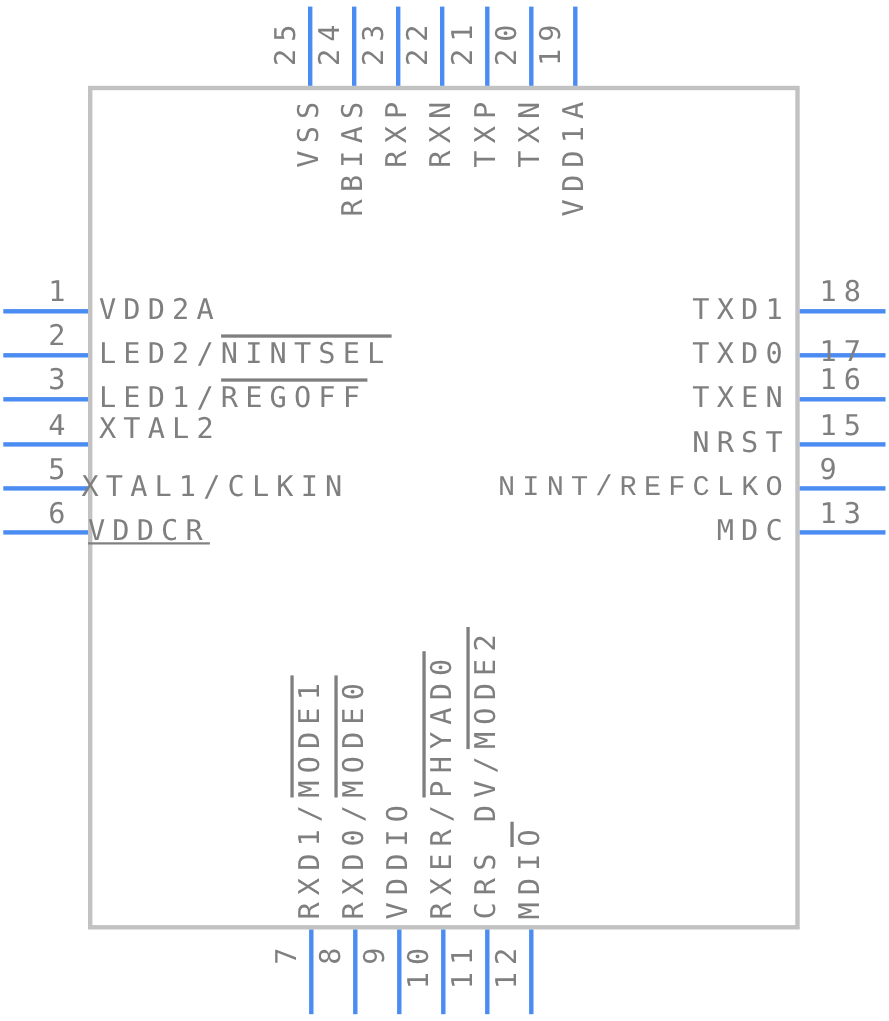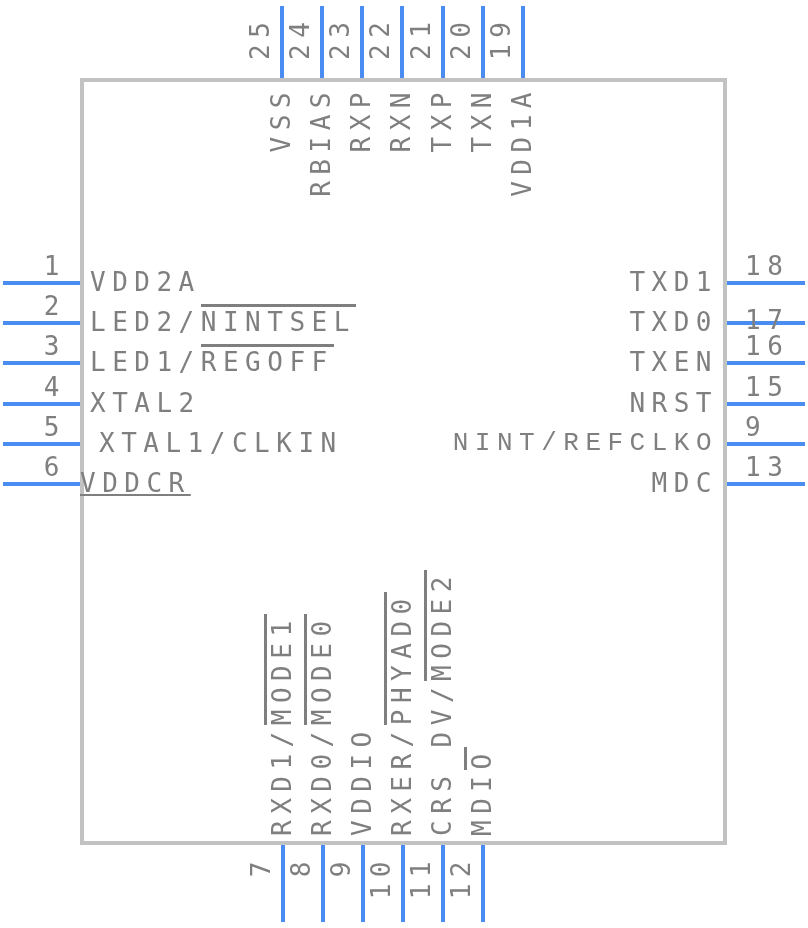--- a/index.html
+++ b/index.html
@@ -33,24 +33,24 @@
       <div class="hnum-l txt" style="top: 250px;">1</div>
       <div class="hname txt" style="left: 90px; top: 266px;"><span class="">VDD2A</span></div>
       <div class="pin" style="left: 3px; top: 321px; width: 77px; height: 4px;"></div>
       <div class="hnum-l txt" style="top: 290px;">2</div>
       <div class="hname txt" style="left: 90px; top: 306px;"><span class="">LED2/</span><span class="ov">NINTSEL</span></div>
       <div class="pin" style="left: 3px; top: 361px; width: 77px; height: 4px;"></div>
       <div class="hnum-l txt" style="top: 330px;">3</div>
       <div class="hname txt" style="left: 90px; top: 346px;"><span class="">LED1/</span><span class="ov">REGOFF</span></div>
       <div class="pin" style="left: 3px; top: 402px; width: 77px; height: 4px;"></div>
       <div class="hnum-l txt" style="top: 371px;">4</div>
-      <div class="hname txt" style="left: 90px; top: 387px;"><span class="">XTAL2</span></div>
+      <div class="hname txt" style="left: 90px; top: 374px;"><span class="">XTAL2</span></div>
       <div class="pin" style="left: 3px; top: 442px; width: 77px; height: 4px;"></div>
       <div class="hnum-l txt" style="top: 411px;">5</div>
-      <div class="hname txt" style="left: 99px; top: 427px;"><span class="">XTAL1/CLKIN</span></div>
+      <div class="hname txt" style="left: 74px; top: 427px;"><span class="">XTAL1/CLKIN</span></div>
       <div class="pin" style="left: 3px; top: 482px; width: 77px; height: 4px;"></div>
       <div class="hnum-l txt" style="top: 451px;">6</div>
       <div class="hname txt" style="left: 80px; top: 467px; text-decoration: underline;"><span class="">VDDCR</span></div>
       <div class="pin" style="left: 727px; top: 281px; width: 78px; height: 4px;"></div>
       <div class="hnum-r txt" style="top: 250px;">18</div>
       <div class="hname hname-r txt" style="top: 266px;"><span class="">TXD1</span></div>
       <div class="pin" style="left: 727px; top: 321px; width: 78px; height: 4px;"></div>
       <div class="hnum-r txt" style="top: 304px;">17</div>
       <div class="hname hname-r txt" style="top: 306px;"><span class="">TXD0</span></div>
       <div class="pin" style="left: 727px; top: 361px; width: 78px; height: 4px;"></div>

